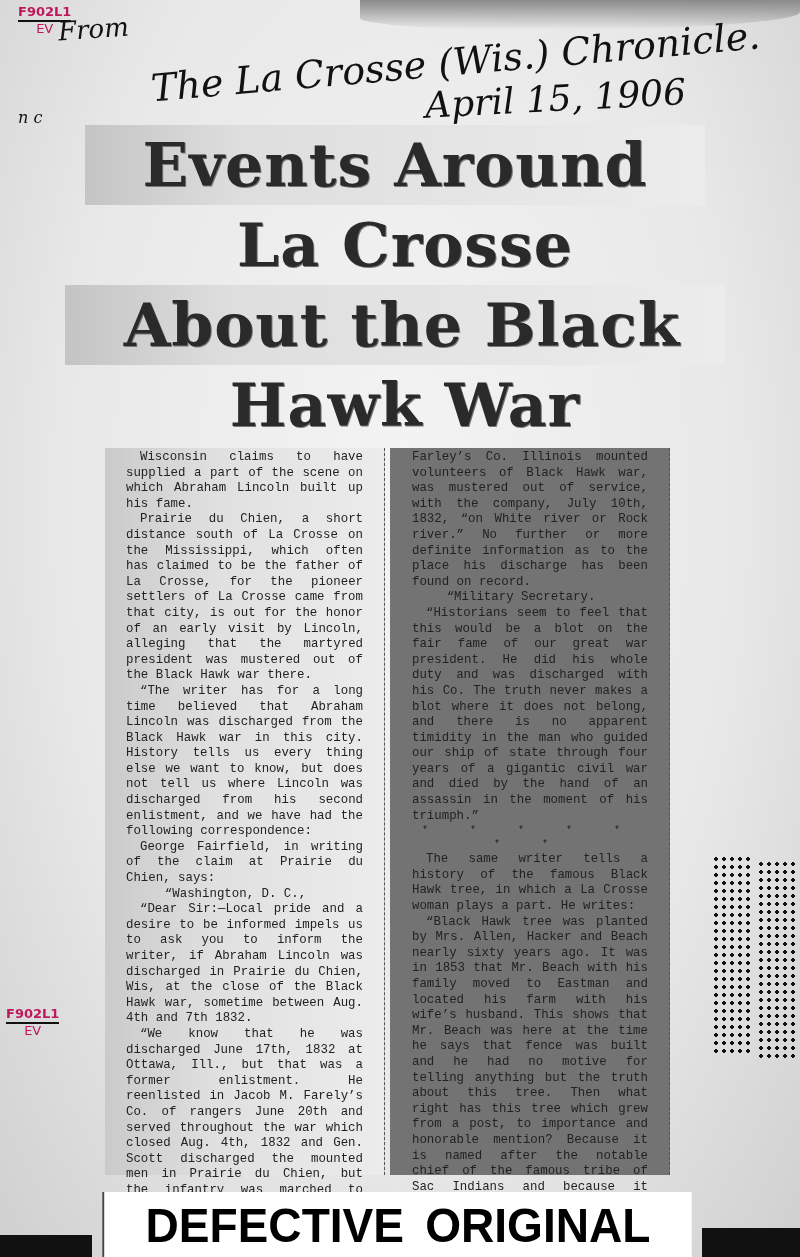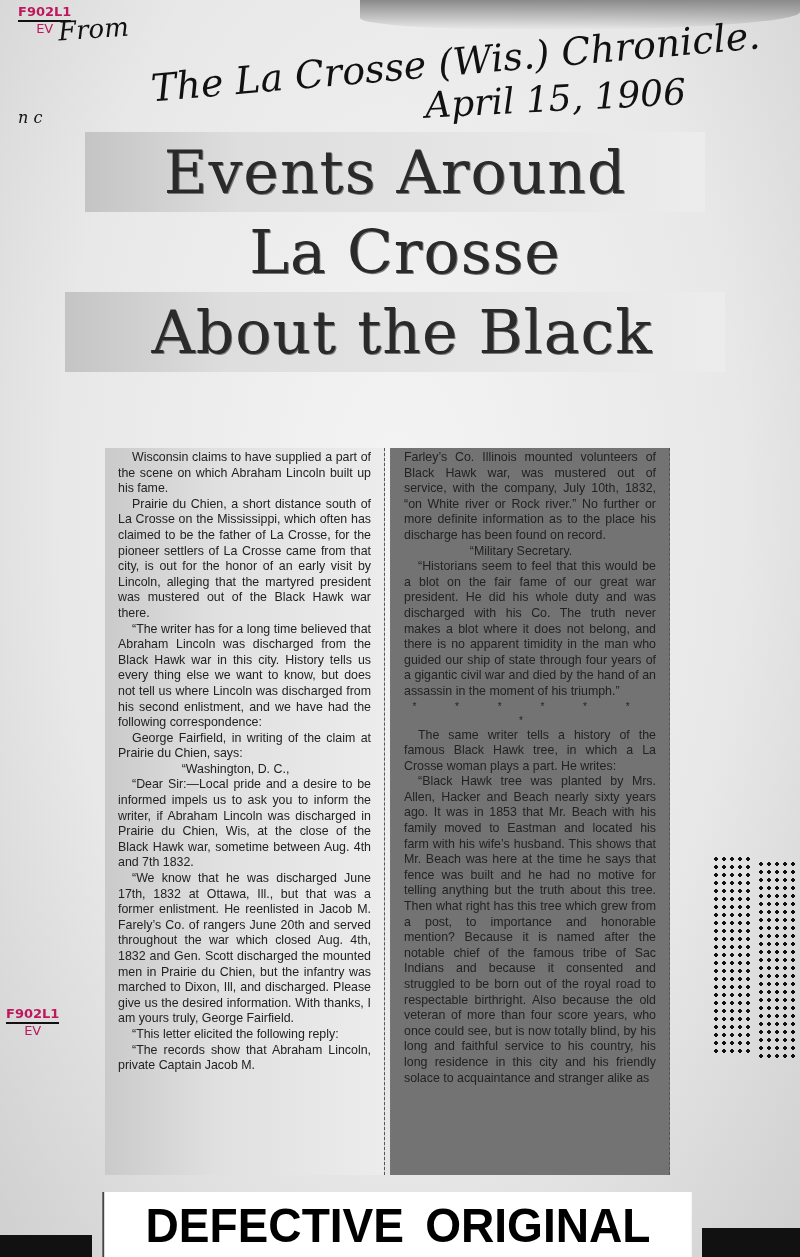--- a/index.html
+++ b/index.html
@@ -21,36 +21,36 @@
     position: absolute; font-family: "DejaVu Serif", serif; font-style: italic;
     color: #111; white-space: nowrap;
   }
   .catalog {
     position: absolute; font-family: "DejaVu Sans", sans-serif; font-weight: bold;
     color: #be185d; font-size: 13px; text-align: center; line-height: 14px;
   }
   .catalog .top { border-bottom: 2px solid #111; padding-bottom: 1px; }
   .catalog .bot { font-weight: normal; font-size: 13px; }
   .headline {
-    position: absolute; left: 85px; top: 132px; width: 640px;
-    font-family: "DejaVu Serif", serif; font-weight: normal; color: #2a2a2a;
+    position: absolute; left: 85px; top: 125px; width: 640px;
+    font-family: "DejaVu Serif", serif; font-weight: bold; color: #2a2a2a;
     text-align: center;
   }
   .hl-line {
     display: block; font-size: 60px; line-height: 80px; letter-spacing: 1px;
     text-shadow: 1px 1px 0 #777;
   }
   .hl-line.shade { background: linear-gradient(90deg, #c4c4c4 0%, #dedede 25%, #ececec 100%); }
   .article {
     position: absolute; left: 105px; top: 448px; width: 595px; height: 727px;
     display: flex; gap: 0;
   }
   .col {
-    width: 280px; padding: 2px 13px; box-sizing: border-box;
-    font-family: Liberation Sans, sans-serif; font-size: 12.4px; line-height: 15.6px;
+    width: 280px; padding: 2px 21px; box-sizing: border-box;
+    font-family: Liberation Mono, monospace; font-size: 12.4px; line-height: 15.6px;
     color: #222; text-align: justify;
   }
   .col.left { background: linear-gradient(90deg, #cacaca 0%, #e0e0e0 40%, #ececec 100%); border-right: 1px dashed #555; }
   .col.right { margin-left: 5px; border-right: 1px dashed #555; border-left: 1px dashed #777; background: #737373; }
   .col p { margin: 0; text-indent: 14px; }
   .col p.noindent { text-indent: 0; }
   .col p.right-align { text-align: center; padding-right: 18px; text-indent: 0; }
   .col p.stars { text-align: center; letter-spacing: 18px; text-indent: 0; font-size: 10px; line-height: 14px; }
   .perf {
     position: absolute; top: 855px; height: 200px; width: 40px;
@@ -85,20 +85,21 @@
 <div class="hand" style="left:18px; top:80px; font-size:16px;margin-top:28px;">n c</div>
 
 <div class="hand" style="left:58px; top:14px; font-size:26px; transform:rotate(-4deg);">From</div>
 <div class="hand" style="left:150px; top:40px; font-size:38px; transform:rotate(-5deg);">The La Crosse (Wis.) Chronicle.</div>
 <div class="hand" style="left:425px; top:78px; font-size:36px; transform:rotate(-3deg);">April 15, 1906</div>
 
 <div class="headline">
   <span class="hl-line shade" style="margin-right:20px;">Events Around</span>
   <span class="hl-line" style="margin:0 90px;">La Crosse</span>
   <span class="hl-line shade" style="margin-left:-20px;padding-left:14px;">About the Black</span>
+  <span class="hl-line" style="margin:0 100px;">Hawk War</span>
 </div>
 
 <div class="article">
   <div class="col left">
     <p>Wisconsin claims to have supplied a part of the scene on which Abraham Lincoln built up his fame.</p>
     <p>Prairie du Chien, a short distance south of La Crosse on the Mississippi, which often has claimed to be the father of La Crosse, for the pioneer settlers of La Crosse came from that city, is out for the honor of an early visit by Lincoln, alleging that the martyred president was mustered out of the Black Hawk war there.</p>
     <p>“The writer has for a long time believed that Abraham Lincoln was discharged from the Black Hawk war in this city. History tells us every thing else we want to know, but does not tell us where Lincoln was discharged from his second enlistment, and we have had the following correspondence:</p>
     <p>George Fairfield, in writing of the claim at Prairie du Chien, says:</p>
     <p class="right-align">“Washington, D. C.,</p>
     <p>“Dear Sir:—Local pride and a desire to be informed impels us to ask you to inform the writer, if Abraham Lincoln was discharged in Prairie du Chien, Wis, at the close of the Black Hawk war, sometime between Aug. 4th and 7th 1832.</p>

